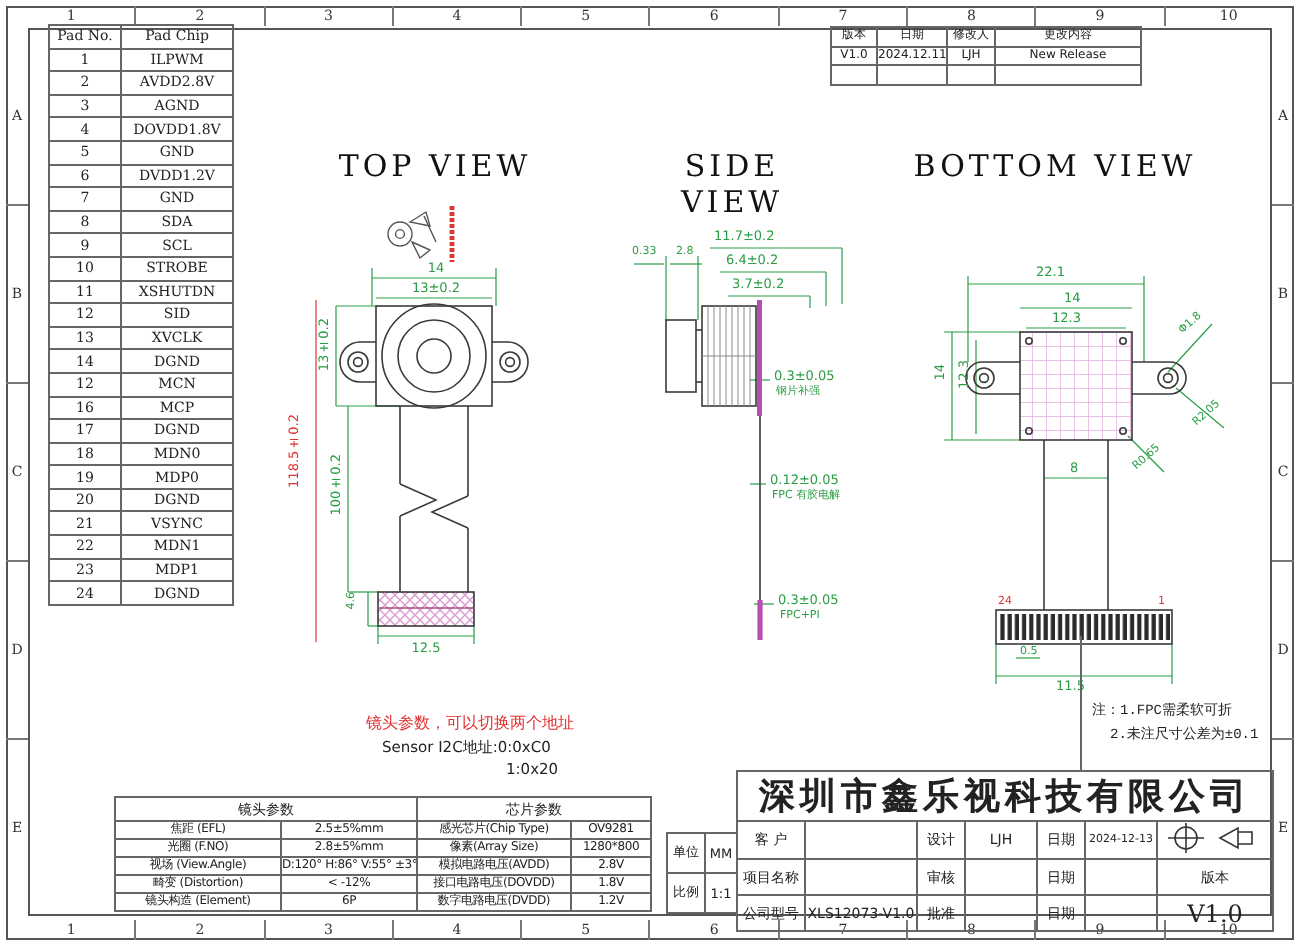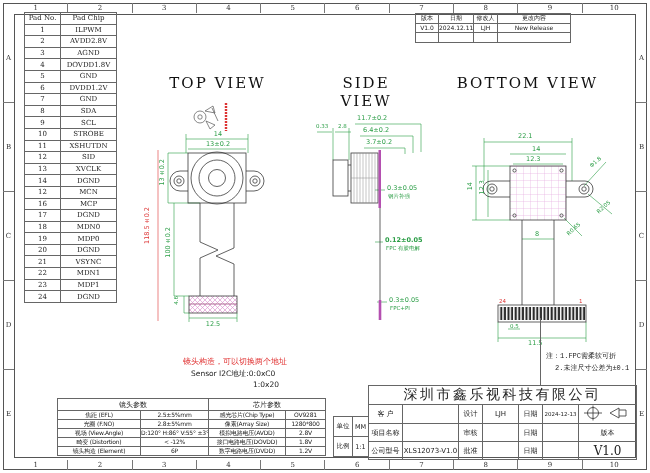--- a/index.html
+++ b/index.html
@@ -21,21 +21,21 @@
   .pad-table td,.pad-table th{height:10.6px;line-height:10px;}
   .rev-table{width:155px;font-size:6px;font-family:"DejaVu Sans",sans-serif;}
   .rev-table td,.rev-table th{height:8.5px;line-height:8px;}
   .spec-table{width:268px;font-size:6px;font-family:"DejaVu Sans",sans-serif;}
   .spec-table th{height:11px;font-size:7px;}
   .spec-table td{height:8px;line-height:8px;letter-spacing:-0.2px;}
   .mini-table{width:35px;font-size:6.5px;font-family:"DejaVu Sans",sans-serif;}
   .mini-table td{height:19px;}
   .tb-table{width:268px;font-size:7px;font-family:"DejaVu Sans",sans-serif;}
   .tb-table td{height:17px;}
-  .tb-company{font-size:14px;letter-spacing:2.5px;font-weight:normal;font-family:"DejaVu Sans",sans-serif;}
+  .tb-company{font-size:18px;letter-spacing:2.5px;font-weight:bold;font-family:"DejaVu Sans",sans-serif;}
   .tb-ver{font-size:12px;font-family:"DejaVu Serif",serif;}
   
   .vtitle{font-size:15px;letter-spacing:2px;text-align:center;color:#111;}
   .dim{position:absolute;font-size:6.5px;color:#2a9d45;line-height:1;white-space:nowrap;font-family:"DejaVu Sans",sans-serif;}
   .dim.red{color:#dd3333;}
   .dim.sm{font-size:5.5px;}
   .vtext{writing-mode:vertical-rl;transform:rotate(180deg);}
   .rot{transform:rotate(-42deg);transform-origin:left center;}
   .redtxt{position:absolute;color:#e03030;font-size:8px;font-family:"DejaVu Sans",sans-serif;white-space:nowrap;}
   .blktxt{position:absolute;color:#222;font-size:7.5px;font-family:"DejaVu Sans",sans-serif;white-space:nowrap;}
@@ -337,21 +337,21 @@
         <rect x="63.7" y="192" width="2.6" height="20" fill="#b44fb0" stroke="none"></rect>
       </g>
     </svg>
     <span class="dim" style="left:42px;top:7px;text-align:center;">11.7±0.2</span>
     <span class="dim" style="left:48px;top:19px;">6.4±0.2</span>
     <span class="dim" style="left:51px;top:31px;">3.7±0.2</span>
     <span class="dim sm" style="left:1px;top:16px;">0.33</span>
     <span class="dim sm" style="left:23px;top:16px;">2.8</span>
     <span class="dim" style="left:72px;top:77px;">0.3±0.05</span>
     <span class="dim sm" style="left:73px;top:86px;">钢片补强</span>
-    <span class="dim" style="left:70px;top:129px;font-weight:bold;">0.12±0.05</span>
+    <span class="dim" style="left:70px;top:129px;">0.12±0.05</span>
     <span class="dim sm" style="left:71px;top:138px;">FPC 有胶电解</span>
     <span class="dim" style="left:74px;top:189px;">0.3±0.05</span>
     <span class="dim sm" style="left:75px;top:198px;">FPC+PI</span>
   </div>
 
   <div class="abs" style="left:460px;top:124px;width:180px;height:230px;">
     <svg width="180" height="230" viewBox="0 0 180 230">
       <defs>
         <pattern id="bga" width="7" height="7" patternUnits="userSpaceOnUse">
           <path d="M7,0 H0 V7" fill="none" stroke="#e4aade" stroke-width="0.7"></path>
@@ -411,21 +411,21 @@
     <span class="dim sm" style="left:50px;top:200px;">0.5</span>
     <span class="dim" style="left:68px;top:216px;">11.5</span>
   </div>
 
   <div class="abs" style="left:540px;top:318px;height:67px;border-left:1px solid #666;"></div>
   <div class="notes" style="left:546px;top:330px;">
     <span style="display:block;">注：1.FPC需柔软可折</span>
     <span style="display:block;padding-left:9px;text-align:right;">2.未注尺寸公差为±0.1</span>
   </div>
 
-  <div class="redtxt" style="left:183px;top:356px;">镜头构造，可以切换两个地址</div>
+  <div class="redtxt" style="left:183px;top:356px;">镜头参数，可以切换两个地址</div>
   <div class="blktxt" style="left:191px;top:369px;">Sensor I2C地址:0:0xC0</div>
   <div class="blktxt" style="left:253px;top:380px;">1:0x20</div>
 
   <table class="abs spec-table" style="left:57px;top:398px;">
     <colgroup>
         <col style="width:83px">
         <col style="width:68px">
         <col style="width:77px">
         <col style="width:40px">
       </colgroup>

